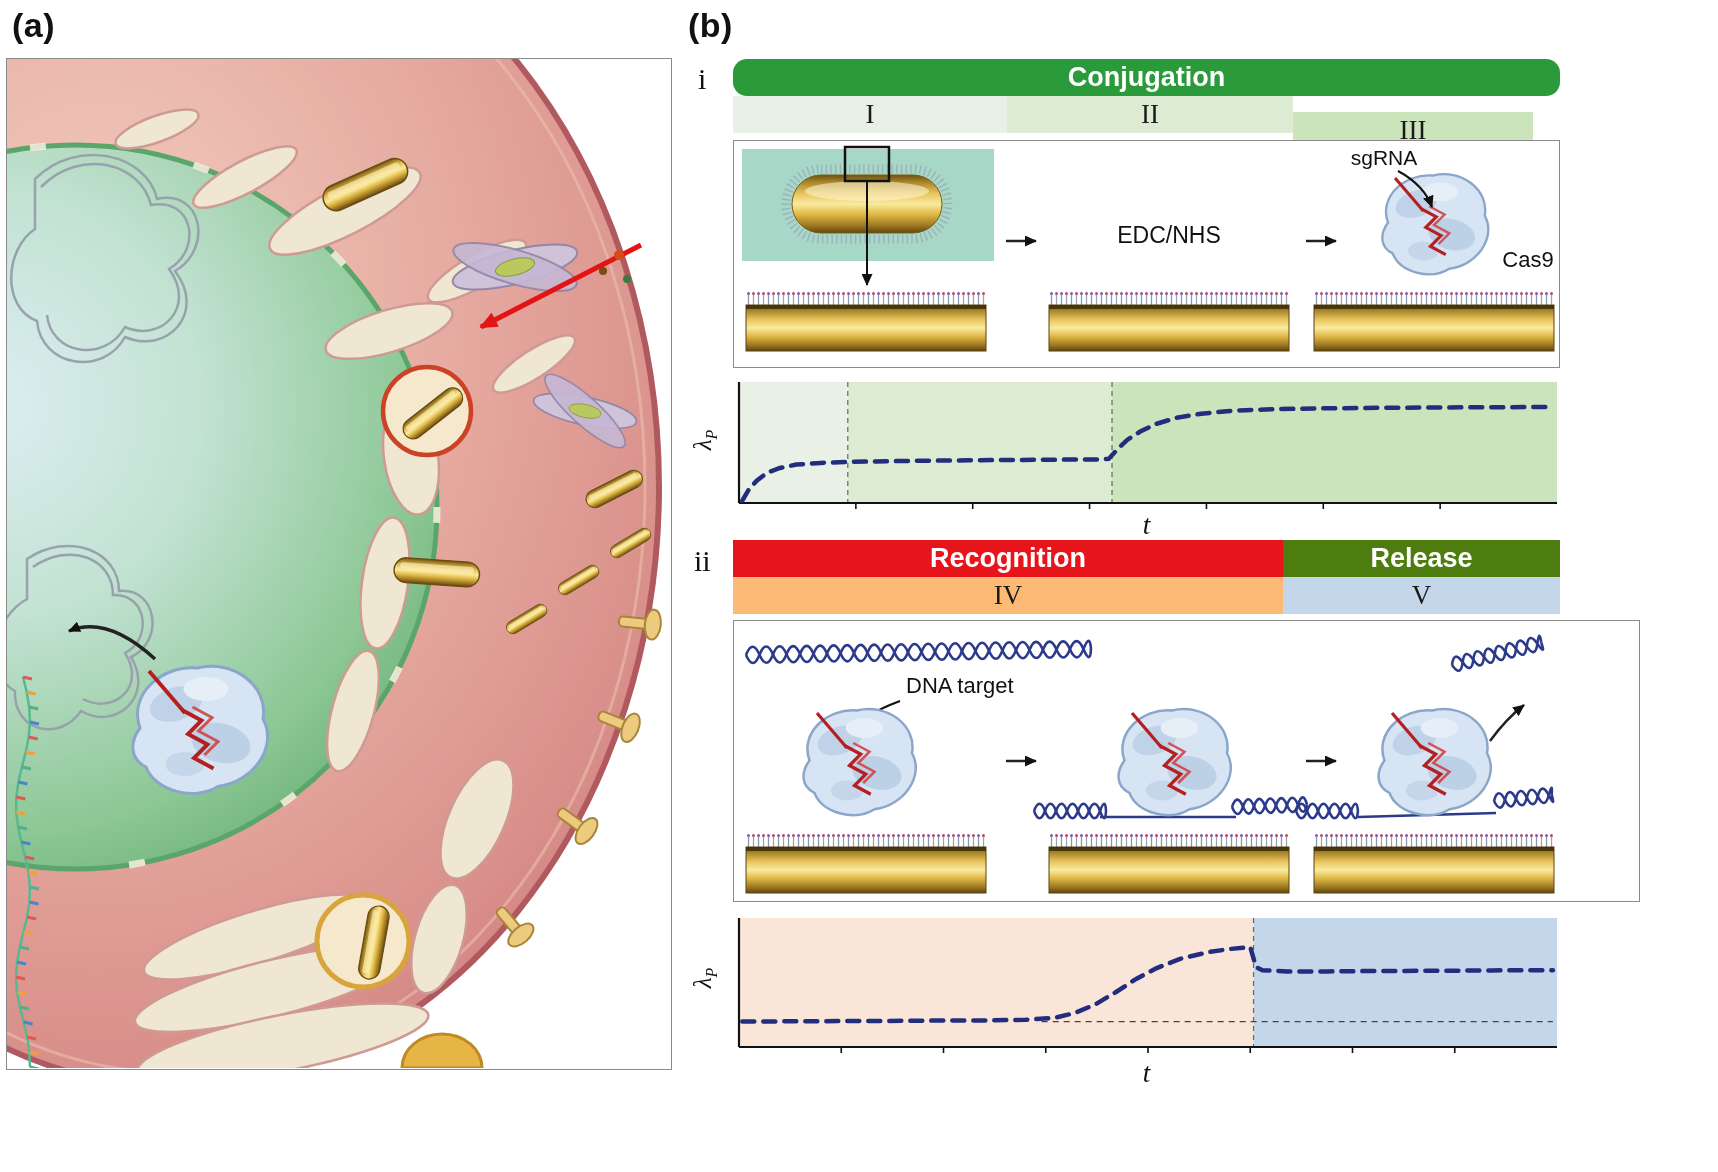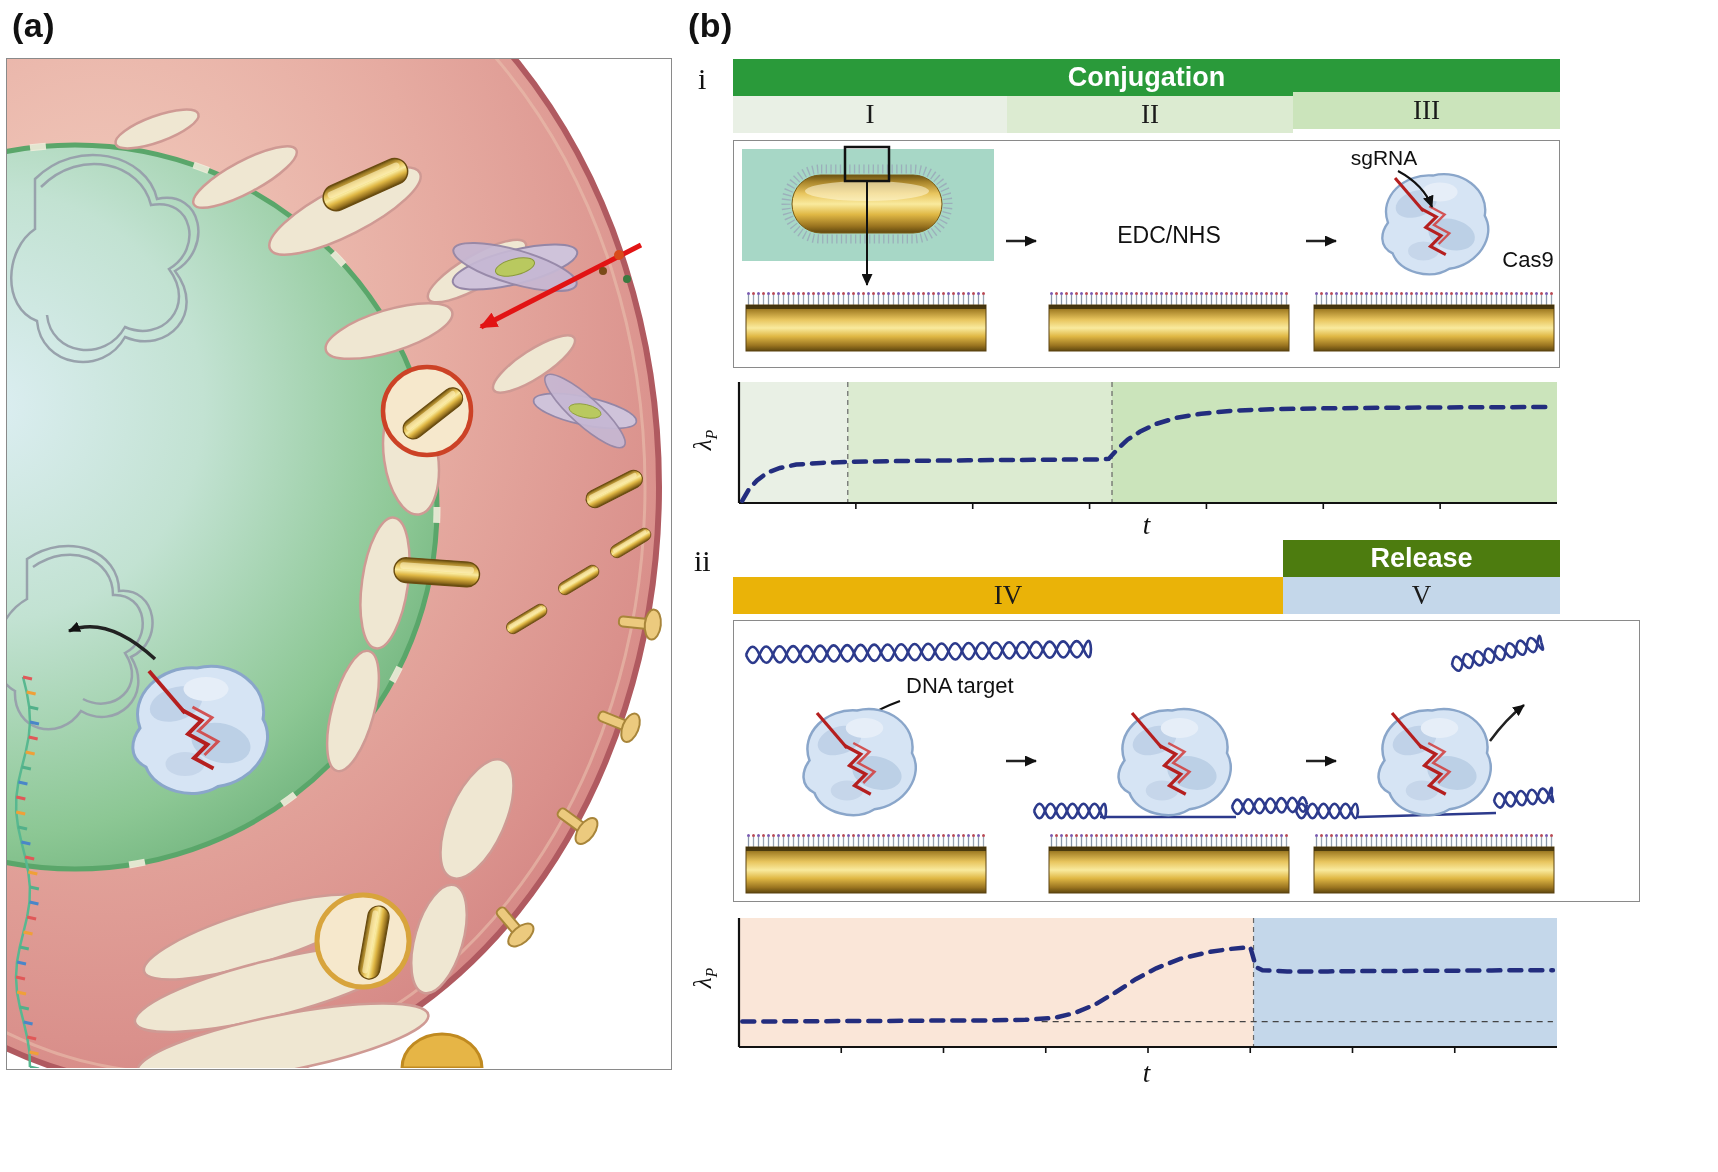--- a/index.html
+++ b/index.html
@@ -189,24 +189,24 @@
         <use href="#receptor" transform="translate(552,752) rotate(36)"></use>
         <use href="#receptor" transform="translate(492,850) rotate(50)"></use>
       </g>
       <path d="M395,1009 a40,34 0 0 1 80,0 Z" fill="#e6b546" stroke="#c08a20" stroke-width="3"></path>
     </svg>
   </div>
 
   <div class="abs panel-label" style="left:688px;top:6px">(b)</div>
 
   <div class="abs sub-label" style="left:698px;top:62px">i</div>
-  <div class="abs bar" style="left: 733px; top: 59px; width: 827px; height: 37px; background: rgb(42, 154, 58);">Conjugation</div>
+  <div class="abs bar" style="left: 733px; top: 59px; width: 827px; height: 37px; background: rgb(42, 154, 58); border-radius: 14px;">Conjugation</div>
   <div class="abs stage" style="left: 733px; top: 96px; width: 274px; height: 37px; background: rgb(233, 240, 229);">I</div>
   <div class="abs stage" style="left: 1007px; top: 96px; width: 286px; height: 37px; background: rgb(220, 235, 209);">II</div>
-  <div class="abs stage" style="left: 1293px; top: 92px; width: 267px; height: 37px; background: rgb(203, 228, 187);">III</div>
+  <div class="abs stage" style="left: 1293px; top: 112px; width: 240px; height: 37px; background: rgb(203, 228, 187);">III</div>
 
   <div class="abs box" style="left:733px;top:140px;width:827px;height:228px">
     <svg width="824" height="225" viewBox="0 0 824 225">
       <rect x="8" y="8" width="252" height="112" fill="#a7d7c6"></rect>
       <g>
         <rect x="52" y="28" width="162" height="70" rx="35" fill="none" stroke="#9aa8b8" stroke-width="9" stroke-dasharray="1.3 3.4" opacity="0.85"></rect>
         <rect x="58" y="34" width="150" height="58" rx="29" fill="url(#goldGrad)" stroke="#7a5a14" stroke-width="1"></rect>
         <ellipse cx="133" cy="50" rx="62" ry="10" fill="#fff8d8" opacity="0.55"></ellipse>
       </g>
       <rect x="111" y="6" width="44" height="34" fill="none" stroke="#111" stroke-width="2.5"></rect>
@@ -241,22 +241,23 @@
         <line x1="707.1428571428571" y1="123" x2="707.1428571428571" y2="129" stroke="#111" stroke-width="1.6"></line>
         <path d="M9.3,120.7 L15.8,109.4 L24.0,100.4 L34.6,92.5 L46.9,88.0 L63.3,84.6 L87.8,82.9 L120.5,81.8 L169.6,81.0 L235.0,80.3 L300.5,79.8 L365.9,79.4 L375.7,78.9 L383.9,69.9 L394.5,59.7 L406.8,51.8 L423.2,43.9 L443.6,37.7 L468.2,33.7 L496.8,30.9 L537.7,29.2 L595.0,28.3 L660.4,27.7 L742.2,27.3 L819.9,27.0" fill="none" stroke="#232d7e" stroke-width="4.5" stroke-dasharray="12 9" stroke-linecap="round"></path>
       </svg>
   </div>
   <div class="abs ylab" style="left:682px;top:424px">
     <span>λ</span><sub>P</sub>
   </div>
   <div class="abs xlab" style="left:733px;top:510px;width:827px">t</div>
 
   <div class="abs sub-label" style="left:694px;top:544px">ii</div>
+  <div class="abs bar" style="left: 733px; top: 540px; width: 550px; height: 37px; background: rgb(231, 21, 27);">Recognition</div>
   <div class="abs bar" style="left: 1283px; top: 540px; width: 277px; height: 37px; background: #4d7c0f;">Release</div>
-  <div class="abs stage" style="left: 733px; top: 577px; width: 550px; height: 37px; background: #eab308;">IV</div>
+  <div class="abs stage" style="left: 733px; top: 577px; width: 550px; height: 37px; background: #fdba74;">IV</div>
   <div class="abs stage" style="left: 1283px; top: 577px; width: 277px; height: 37px; background: rgb(196, 215, 234);">V</div>
 
   <div class="abs box" style="left:733px;top:620px;width:907px;height:282px">
     <svg width="824" height="279" viewBox="0 0 824 279">
 
       <g class="helix" transform="translate(12,34) rotate(-1)">
           <path d="M0,0 Q6.8,16.2 13.5,0 Q20.3,-16.2 27.0,0 Q33.8,16.2 40.5,0 Q47.3,-16.2 54.0,0 Q60.8,16.2 67.5,0 Q74.3,-16.2 81.0,0 Q87.8,16.2 94.5,0 Q101.3,-16.2 108.0,0 Q114.8,16.2 121.5,0 Q128.3,-16.2 135.0,0 Q141.8,16.2 148.5,0 Q155.3,-16.2 162.0,0 Q168.8,16.2 175.5,0 Q182.3,-16.2 189.0,0 Q195.8,16.2 202.5,0 Q209.3,-16.2 216.0,0 Q222.8,16.2 229.5,0 Q236.3,-16.2 243.0,0 Q249.8,16.2 256.5,0 Q263.3,-16.2 270.0,0 Q276.8,16.2 283.5,0 Q290.3,-16.2 297.0,0 Q303.8,16.2 310.5,0 Q317.3,-16.2 324.0,0 Q330.8,16.2 337.5,0 Q344.3,-16.2 345.0,0" fill="none" stroke="#2c3a8c" stroke-width="2.6"></path>
           <path d="M0,0 Q6.8,-16.2 13.5,0 Q20.3,16.2 27.0,0 Q33.8,-16.2 40.5,0 Q47.3,16.2 54.0,0 Q60.8,-16.2 67.5,0 Q74.3,16.2 81.0,0 Q87.8,-16.2 94.5,0 Q101.3,16.2 108.0,0 Q114.8,-16.2 121.5,0 Q128.3,16.2 135.0,0 Q141.8,-16.2 148.5,0 Q155.3,16.2 162.0,0 Q168.8,-16.2 175.5,0 Q182.3,16.2 189.0,0 Q195.8,-16.2 202.5,0 Q209.3,16.2 216.0,0 Q222.8,-16.2 229.5,0 Q236.3,16.2 243.0,0 Q249.8,-16.2 256.5,0 Q263.3,16.2 270.0,0 Q276.8,-16.2 283.5,0 Q290.3,16.2 297.0,0 Q303.8,-16.2 310.5,0 Q317.3,16.2 324.0,0 Q330.8,-16.2 337.5,0 Q344.3,16.2 345.0,0" fill="none" stroke="#2c3a8c" stroke-width="2.6"></path>
         </g>
       <text x="172" y="72" font-size="22" fill="#111">DNA target</text>

